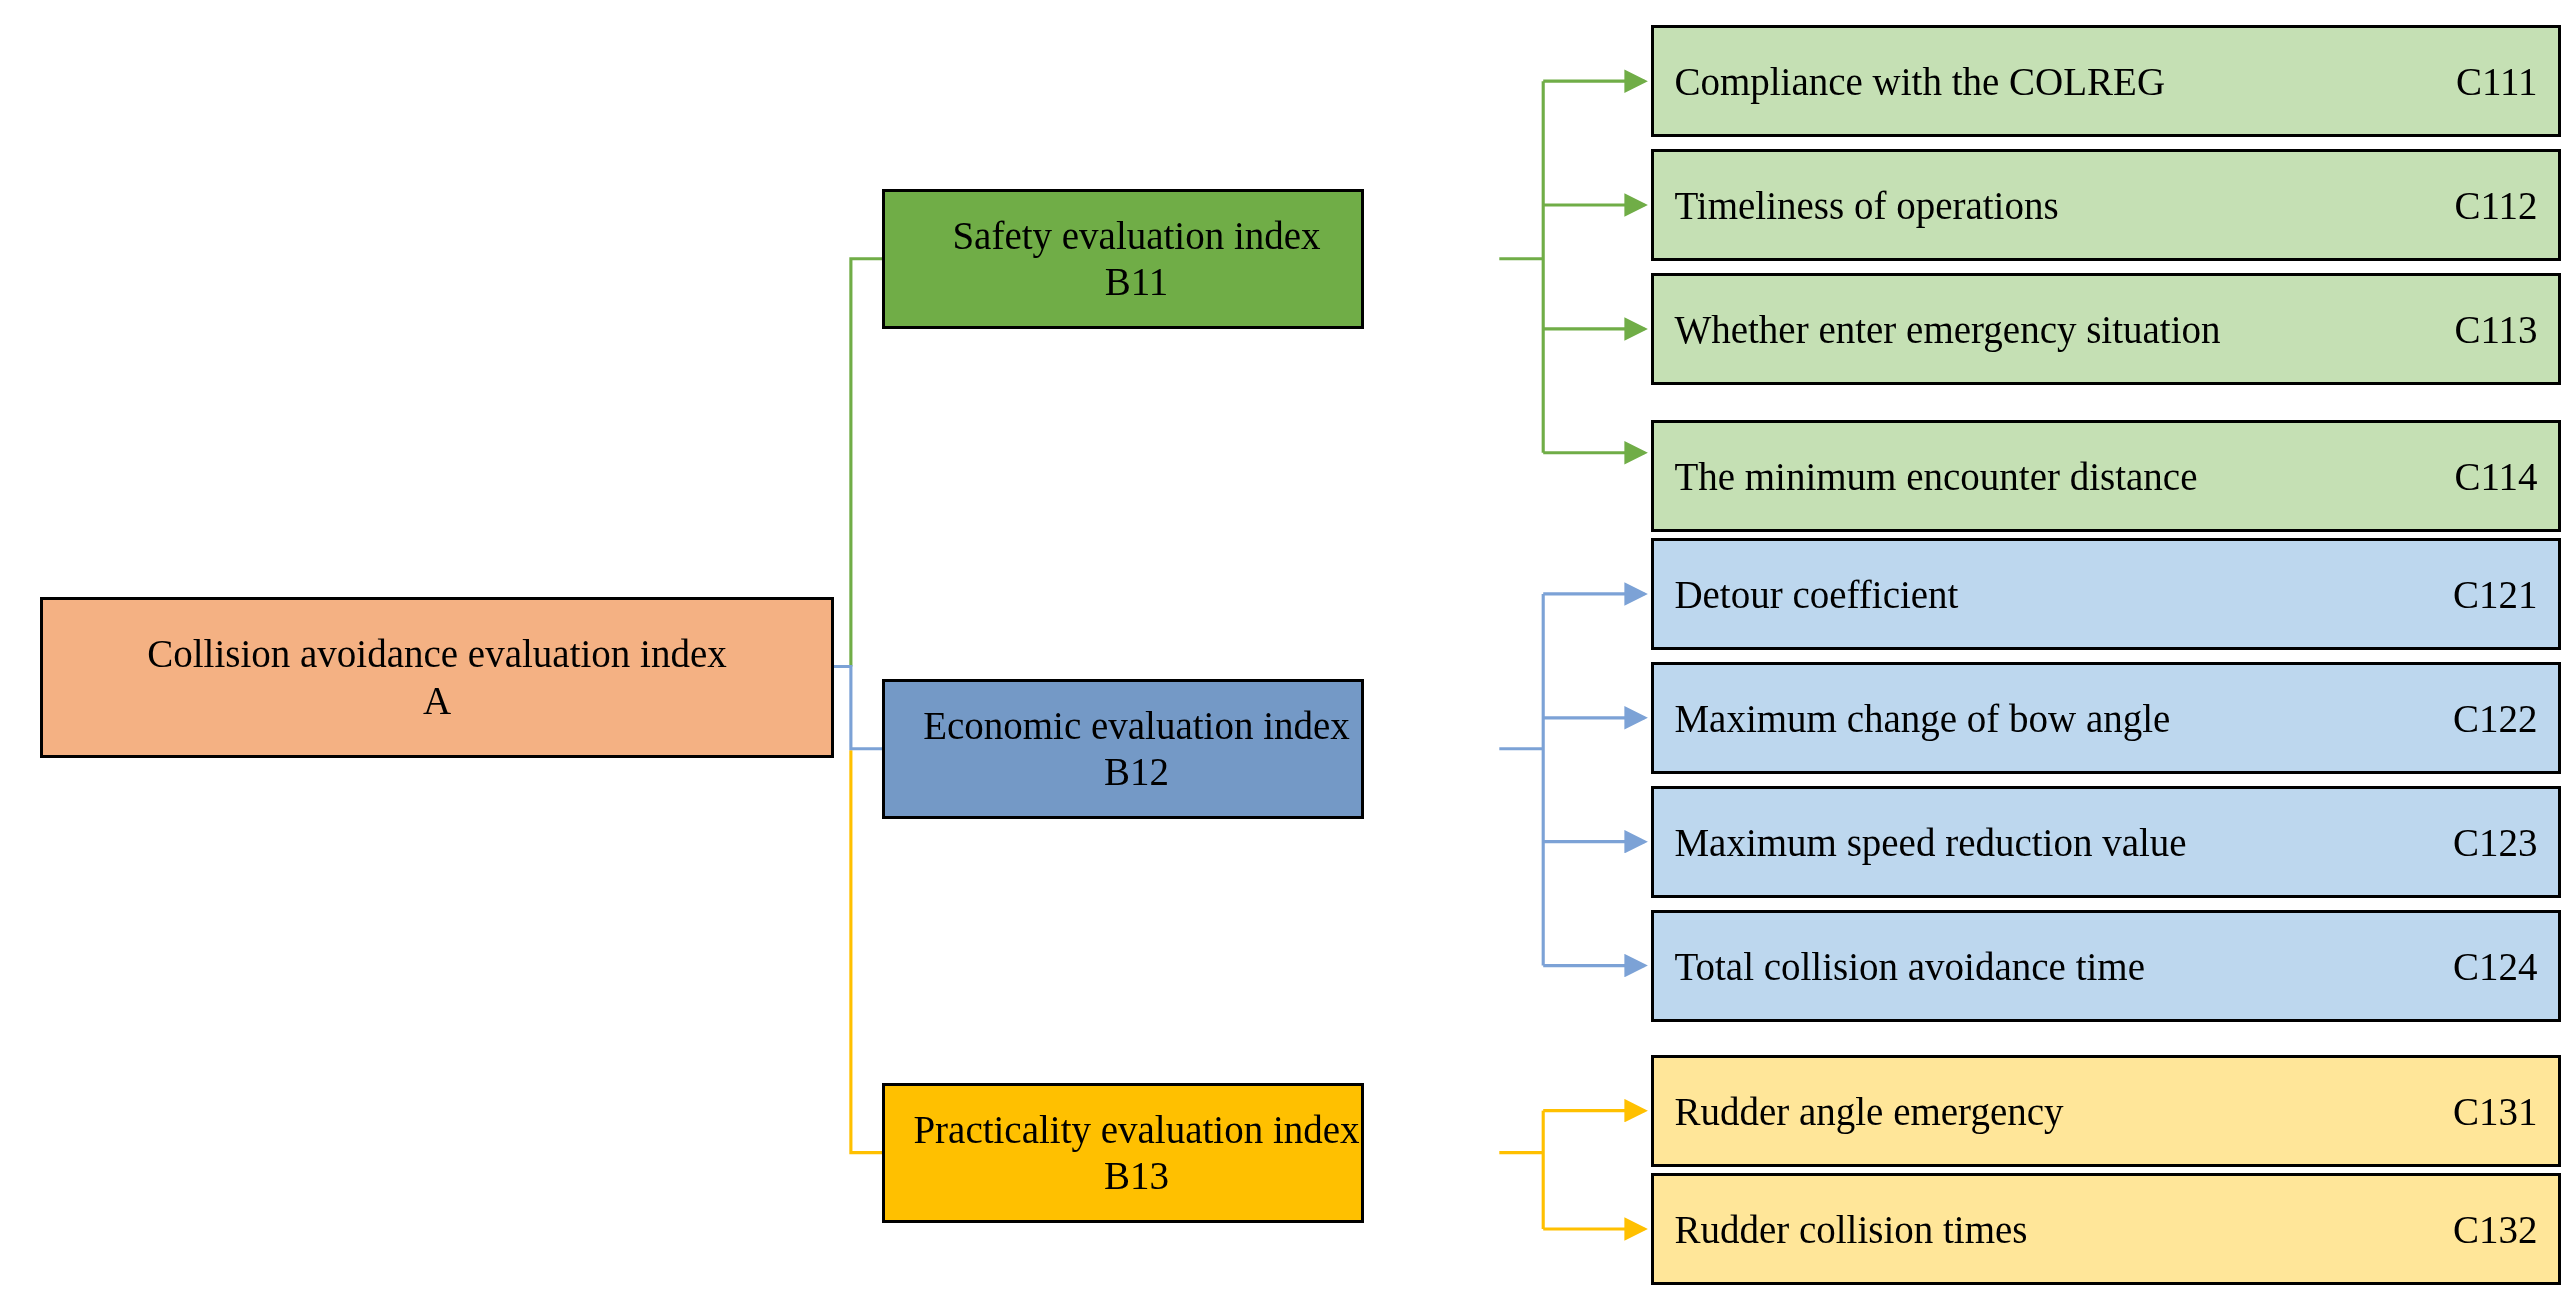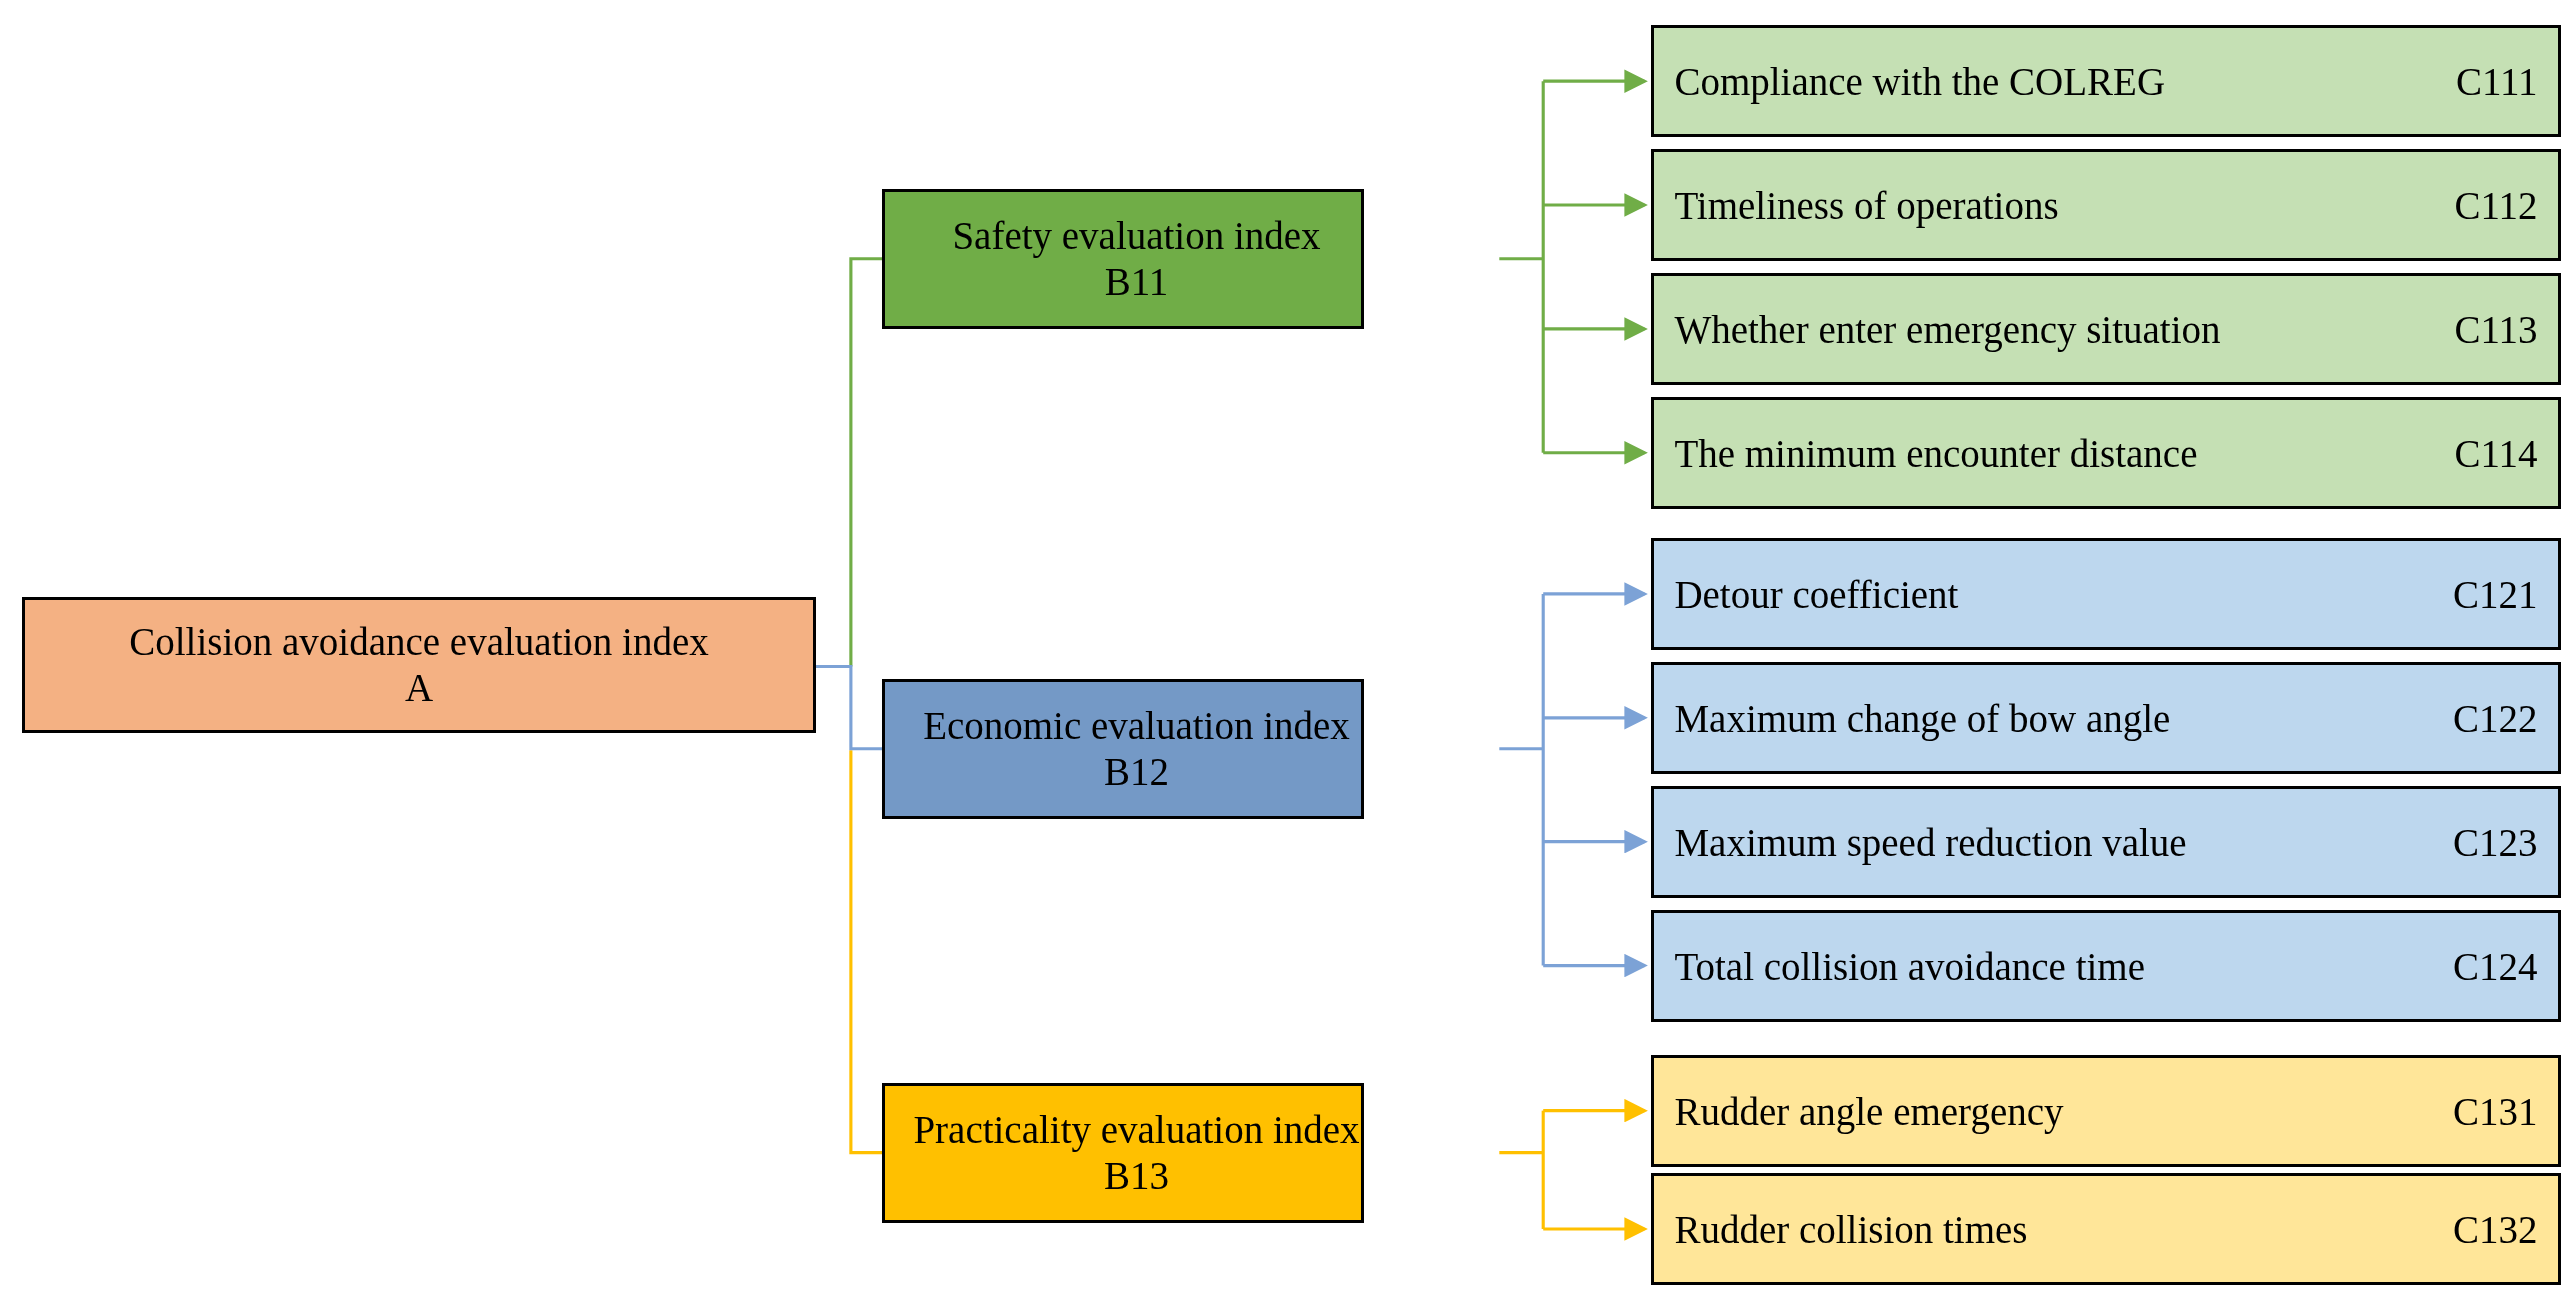--- a/index.html
+++ b/index.html
@@ -22,42 +22,42 @@
 
   .node{
     position:absolute;z-index:2;
     box-sizing:border-box;
     border:3.1px solid var(--border,#000);
     display:flex;flex-direction:column;
     align-items:center;justify-content:center;
     text-align:center;
     font-size:39px;line-height:1.18;
   }
-  .node-root{left:22px;top:597px;width:794px;height:136px;background:var(--root_fill,#F4B183);}
+  .node-root{left:40px;top:597px;width:794px;height:161px;background:var(--root_fill,#F4B183);}
   .node-mid{left:882px;width:482px;height:140px;padding-left:27px;}
   .node-b11{top:189px;background:var(--green_fill,#70AD47);}
   .node-b12{top:679px;background:var(--blue_fill,#7499C6);}
   .node-b13{top:1083px;background:var(--yellow_fill,#FFC000);}
 
   .leaf{
     position:absolute;z-index:2;
     box-sizing:border-box;
     left:1651px;width:910px;height:112px;
     border:3.1px solid var(--border,#000);
     display:flex;flex-direction:row;
     align-items:center;justify-content:space-between;
     padding:0 20.4px;
     font-size:39px;line-height:1;
     text-align:left;
     gap:28px;
   }
   .leaf-green{background:var(--green_leaf_fill,#C5E0B4);}
   .leaf-blue{background:var(--blue_leaf_fill,#BDD7EE);}
   .leaf-yellow{background:var(--yellow_leaf_fill,#FFE699);}
-  .lf-111{top:25px;}  .lf-112{top:149px;} .lf-113{top:273px;} .lf-114{top:397px;}
+  .lf-111{top:25px;}  .lf-112{top:149px;} .lf-113{top:273px;} .lf-114{top:420px;}
   .lf-121{top:538px;} .lf-122{top:662px;} .lf-123{top:786px;}.lf-124{top:910px;}
   .lf-131{top:1055px;}.lf-132{top:1173px;}
 </style>
 </head>
 <body>
 
 <div class="canvas">
 
   <svg class="connectors" width="2576" height="1289" viewBox="0 0 3285 1644">
     <defs>

